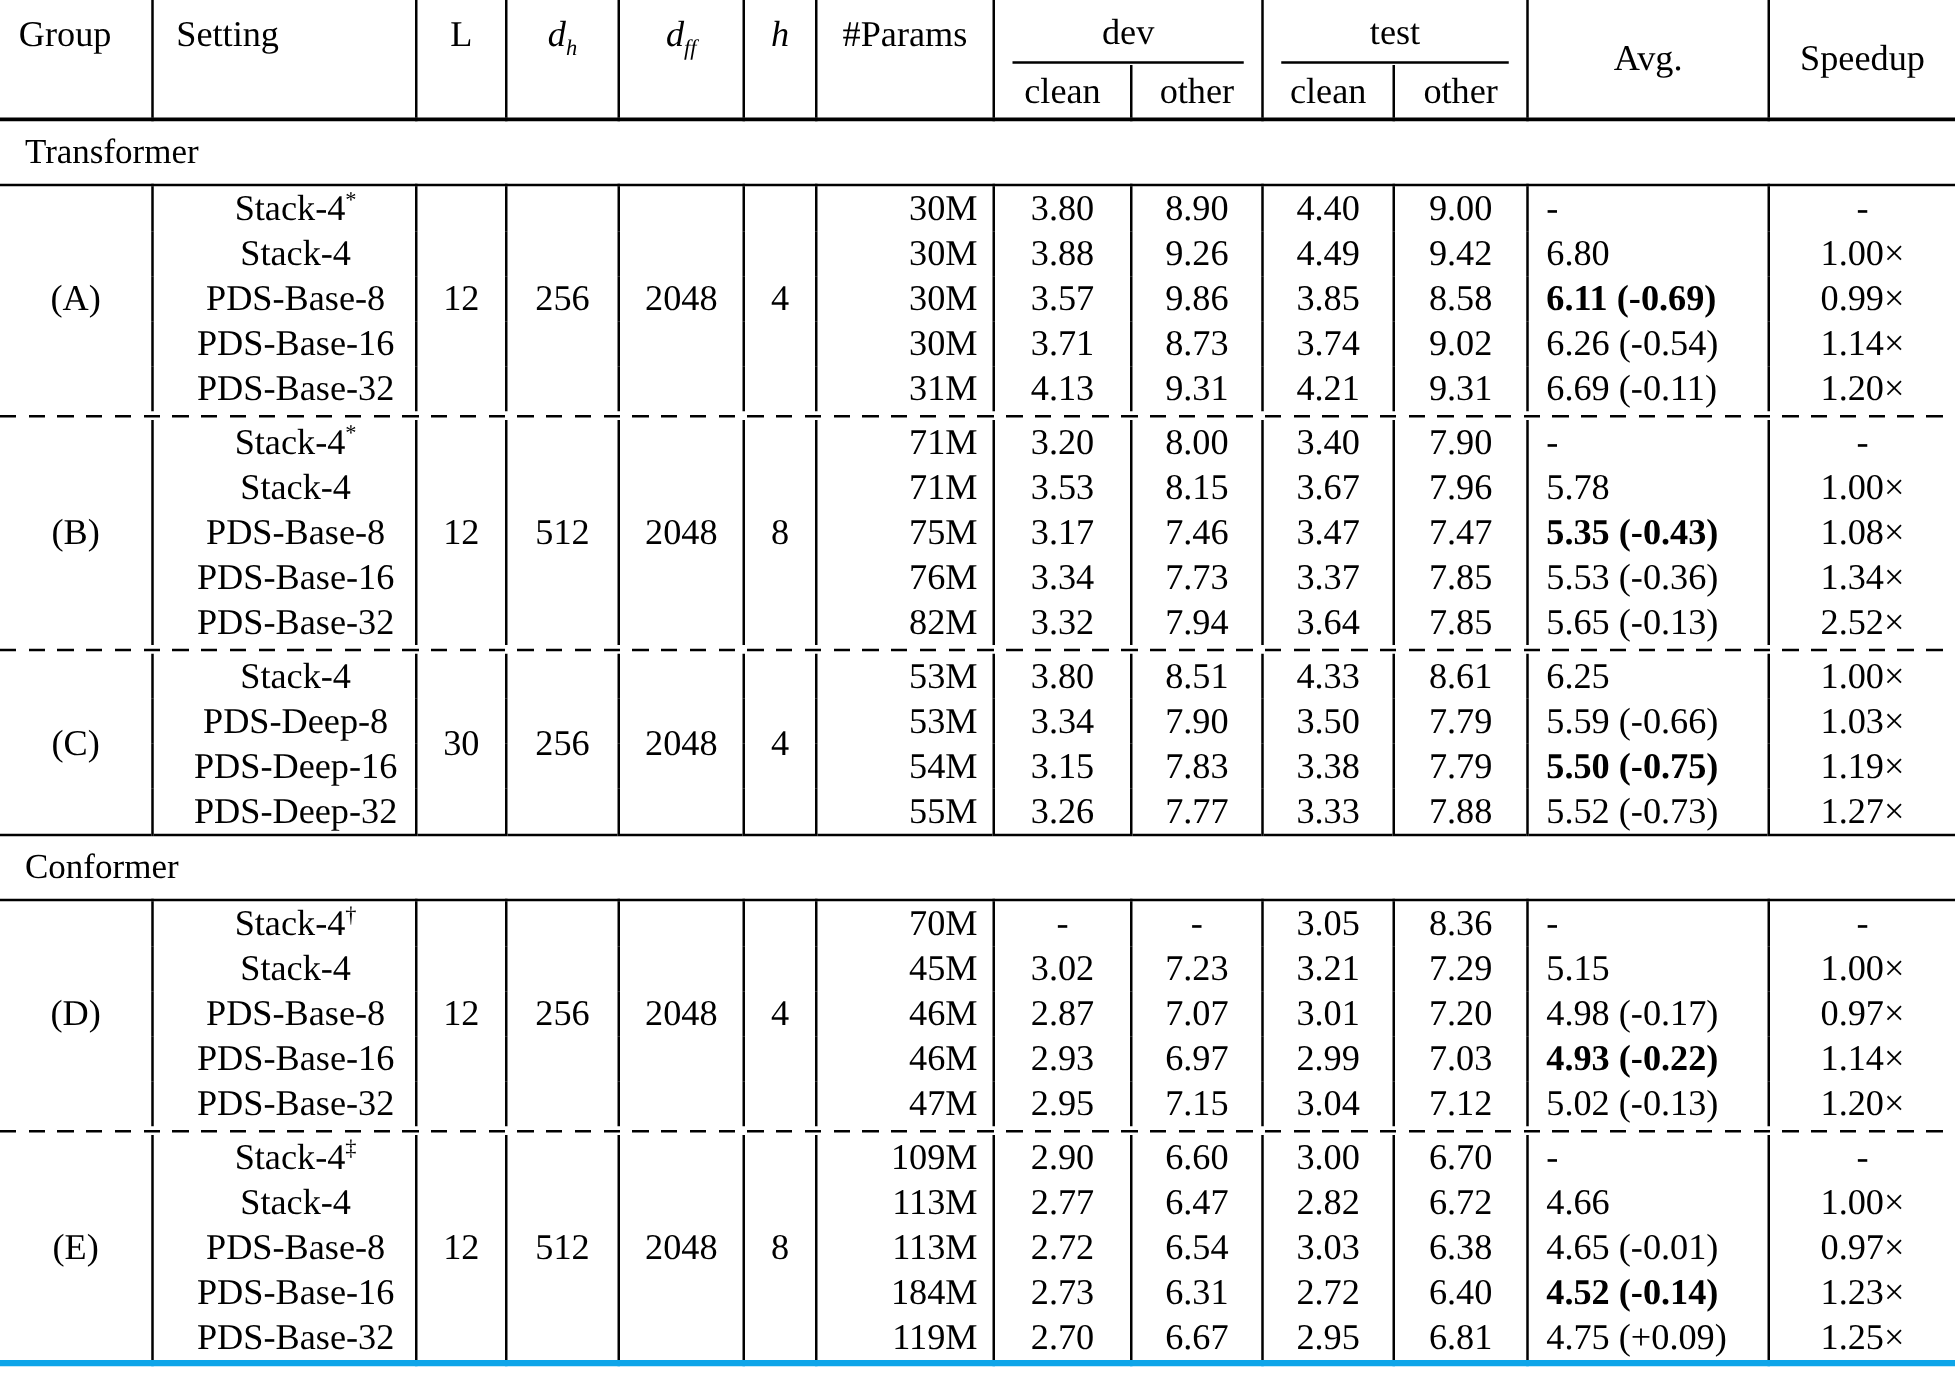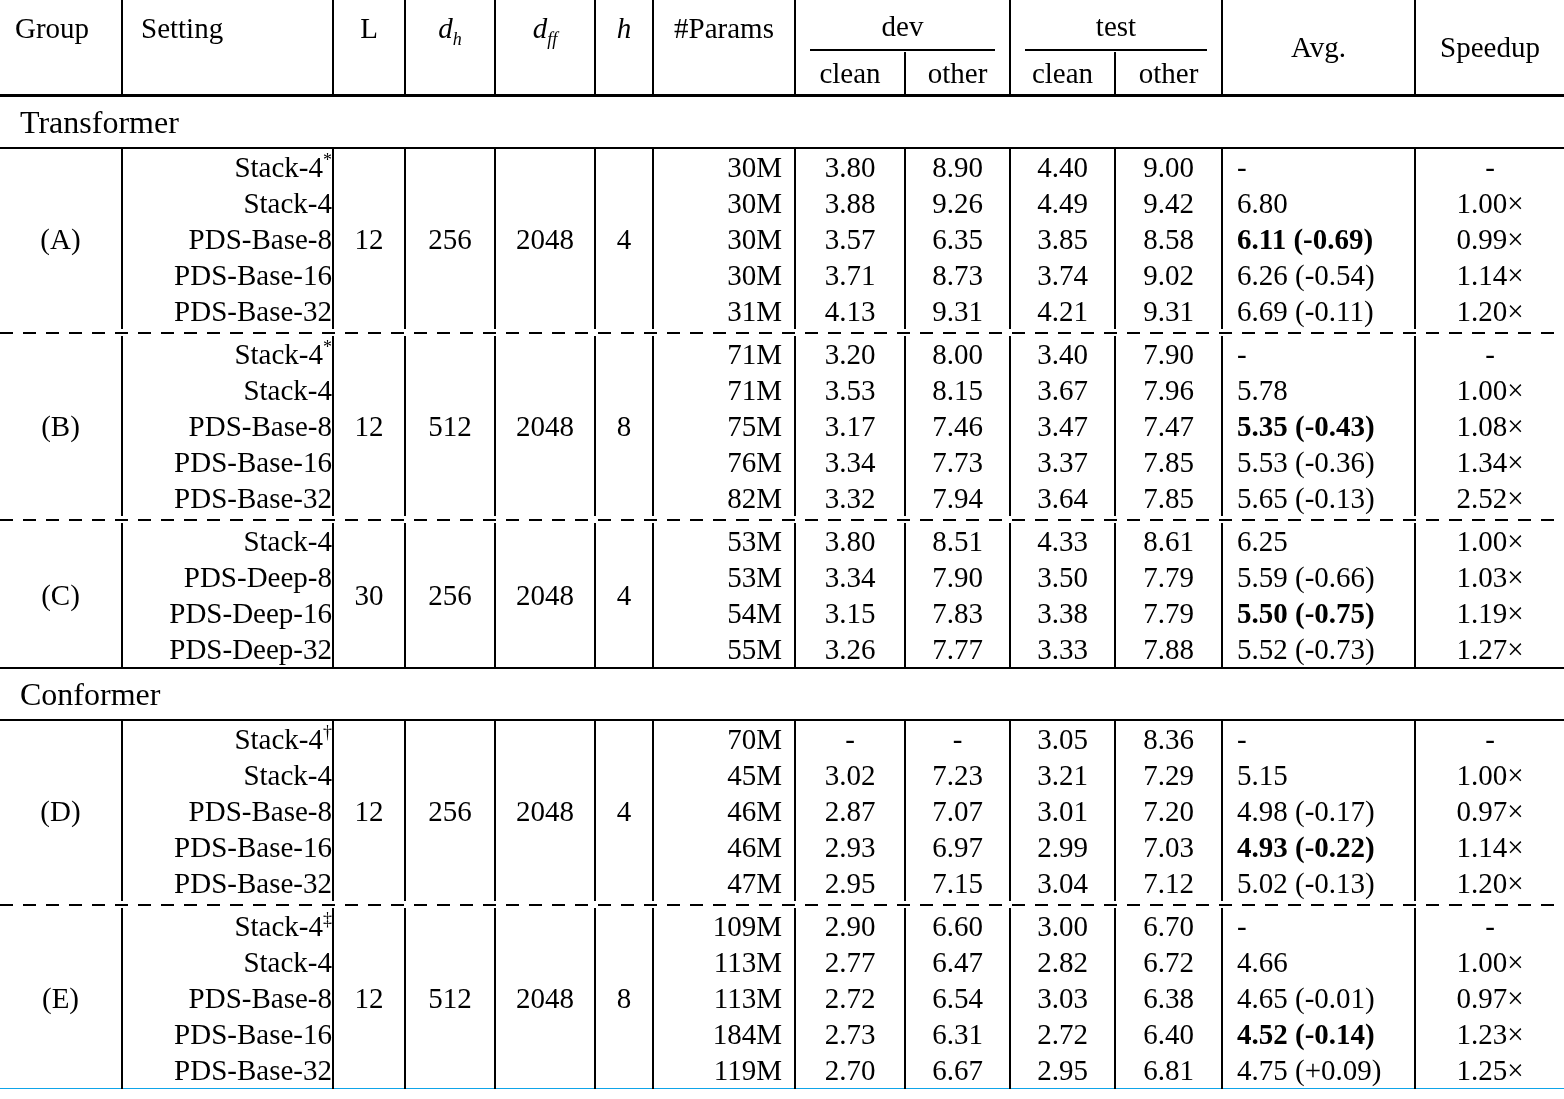--- a/index.html
+++ b/index.html
@@ -7,21 +7,21 @@
   body { width: 1564px; }
   .page { width: 1564px; min-height: 1099px; background: #fff; }
 
   table.results {
     border-collapse: collapse;
     table-layout: fixed;
     width: 1564px;
     font-family: "Liberation Serif", "DejaVu Serif", serif;
     font-size: 29px;
     color: #000;
-    border-bottom: 1px solid #0ea5e9;
+    border-bottom: 5px solid #0ea5e9;
     padding-left: 29px;
   }
   th, td {
     padding: 0;
     font-weight: normal;
     height: 36px;
     line-height: 36px;
     white-space: nowrap;
     text-align: center;
     vertical-align: middle;
@@ -45,33 +45,33 @@
   }
 
   
   tr.section-row td {
     border-top: 2px solid #000;
     border-bottom: 2px solid #000;
     text-align: left;
     padding-left: 20px;
     height: 50px;
     line-height: 50px;
-    font-size: 32px;
+    font-size: 28px;
   }
 
   
   tr.dash-row td { height: 7px; line-height: 0; padding: 0; }
   tr.dash-row .dashline {
     height: 2px;
     margin-top: 2px;
     background: repeating-linear-gradient(90deg, #000 0 13px, transparent 13px 23px);
   }
 
   
-  td.setting { text-align: right; padding-left: 18px; }
+  td.setting { text-align: center; padding-left: 18px; }
   td.params  { text-align: right; padding-right: 12px; }
   td.avg     { text-align: left; padding-left: 14px; }
   td.bold    { font-weight: bold; }
 
   .it { font-style: italic; }
   sup { font-size: 62%; line-height: 0; }
   sub { font-size: 62%; line-height: 0; }
 </style>
 </head>
 <body>
@@ -140,21 +140,21 @@
           <td class="vl">9.26</td>
           <td class="vl">4.49</td>
           <td class="vl">9.42</td>
           <td class="avg vl">6.80</td>
           <td class="vl">1.00×</td>
         </tr>
         <tr class="data-row">
           <td class="setting vl"><span>PDS-Base-8</span></td>
           <td class="params vl">30M</td>
           <td class="vl">3.57</td>
-          <td class="vl">6.35</td>
+          <td class="vl">9.86</td>
           <td class="vl">3.85</td>
           <td class="vl">8.58</td>
           <td class="avg vl bold">6.11 (-0.69)</td>
           <td class="vl">0.99×</td>
         </tr>
         <tr class="data-row">
           <td class="setting vl"><span>PDS-Base-16</span></td>
           <td class="params vl">30M</td>
           <td class="vl">3.71</td>
           <td class="vl">8.73</td>

